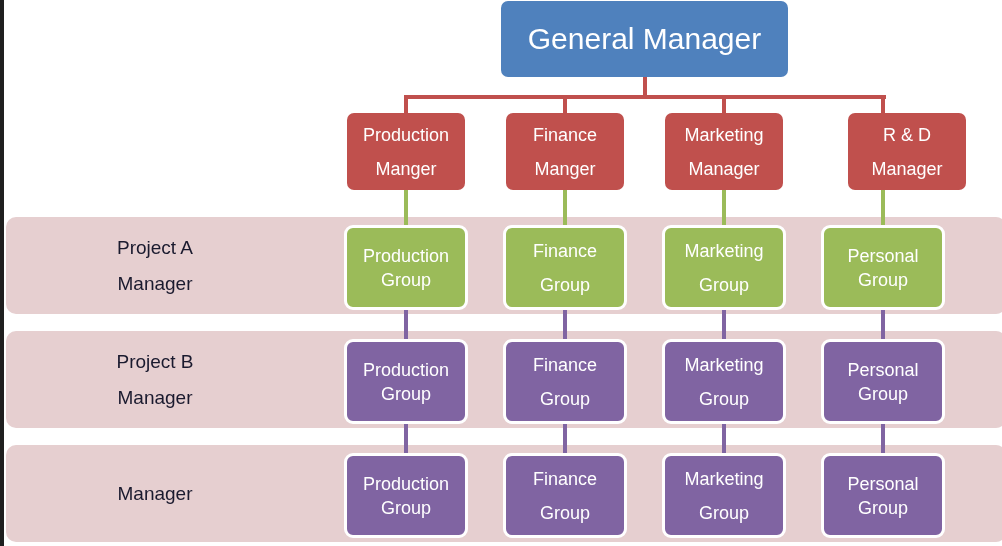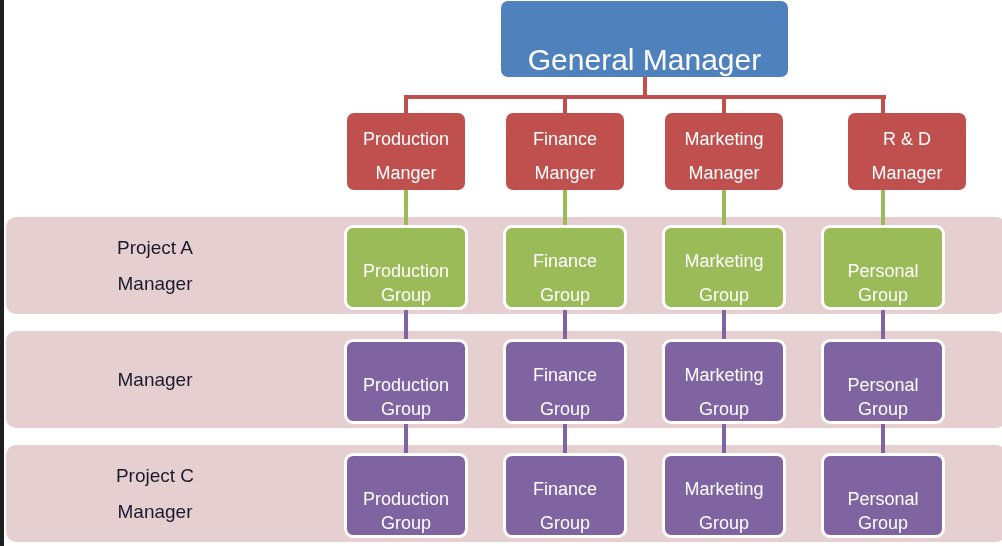--- a/index.html
+++ b/index.html
@@ -14,21 +14,21 @@
     background:#e6cfd0; border-radius:10px;
   }
   .band-label {
     position:absolute; left:60px; width:190px; height:97px;
     display:flex; flex-direction:column; justify-content:center; align-items:center;
     color:#1a1a2e; font-size:19px; line-height:36px;
   }
   .line { position:absolute; }
   .box {
     position:absolute; box-sizing:border-box;
-    display:flex; flex-direction:column; justify-content:flex-end; align-items:center;
+    display:flex; flex-direction:column; justify-content:center; align-items:center;
     text-align:center; color:#ffffff;
   }
   .gm {
     left:501px; top:1px; width:287px; height:76px;
     background:#4f81bd; border-radius:7px; font-size:30px;
   }
   .mgr {
     top:113px; width:118px; height:77px; background:#c0504d;
     border-radius:7px; font-size:18px; line-height:34px;
   }
@@ -47,24 +47,24 @@
 
 <div class="band" style="top:217px;"></div>
 <div class="band" style="top:331px;"></div>
 <div class="band" style="top:445px;"></div>
 
 <div class="band-label" style="top:217px;">
   <span>Project A</span>
   <span>Manager</span>
 </div>
 <div class="band-label" style="top:331px;">
+  <span>Project B</span>
   <span>Manager</span>
 </div>
 <div class="band-label" style="top:445px;">
-  <span>Project C</span>
   <span>Manager</span>
 </div>
 
 <div class="line" style="left:643px; top:77px; width:4px; height:21px; background:#c0504d;"></div>
 <div class="line" style="left:404px; top:95px; width:482px; height:4px; background:#c0504d;"></div>
 <div class="line" style="left:404px; top:95px; width:4px; height:18px; background:#c0504d;"></div>
 <div class="line" style="left:563px; top:95px; width:4px; height:18px; background:#c0504d;"></div>
 <div class="line" style="left:722px; top:95px; width:4px; height:18px; background:#c0504d;"></div>
 <div class="line" style="left:881px; top:95px; width:4px; height:18px; background:#c0504d;"></div>
 

